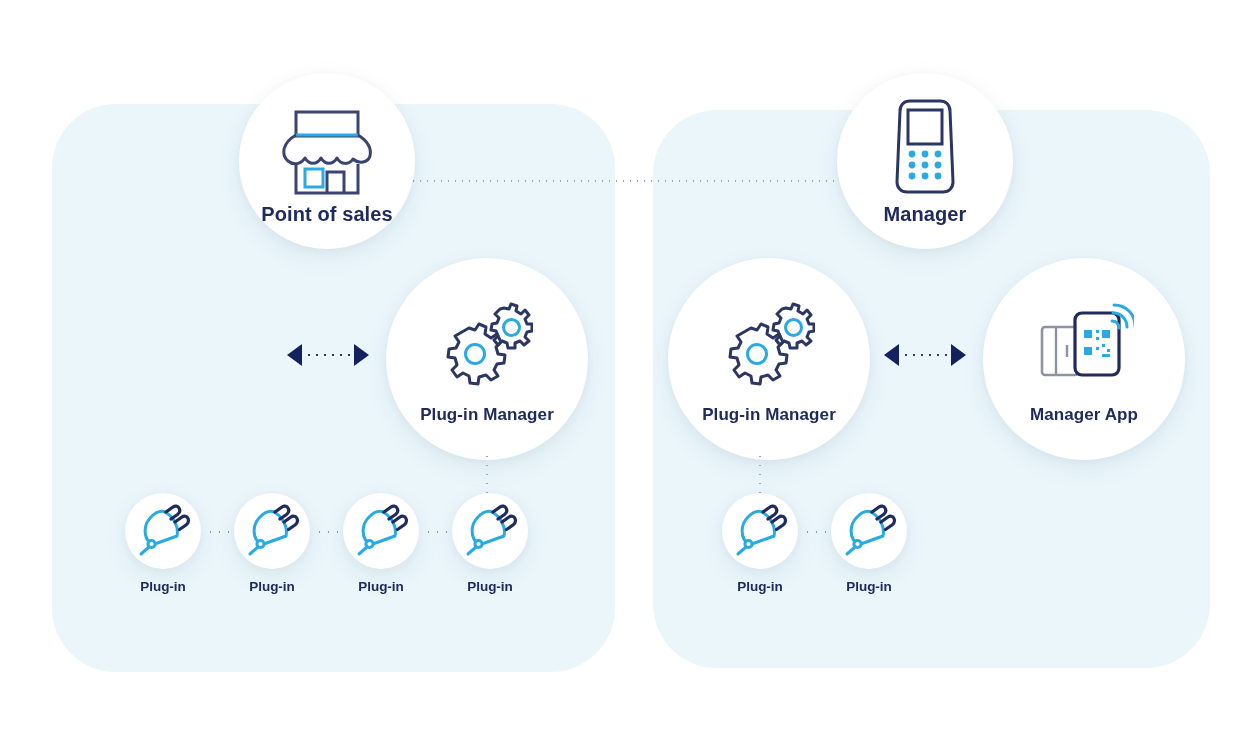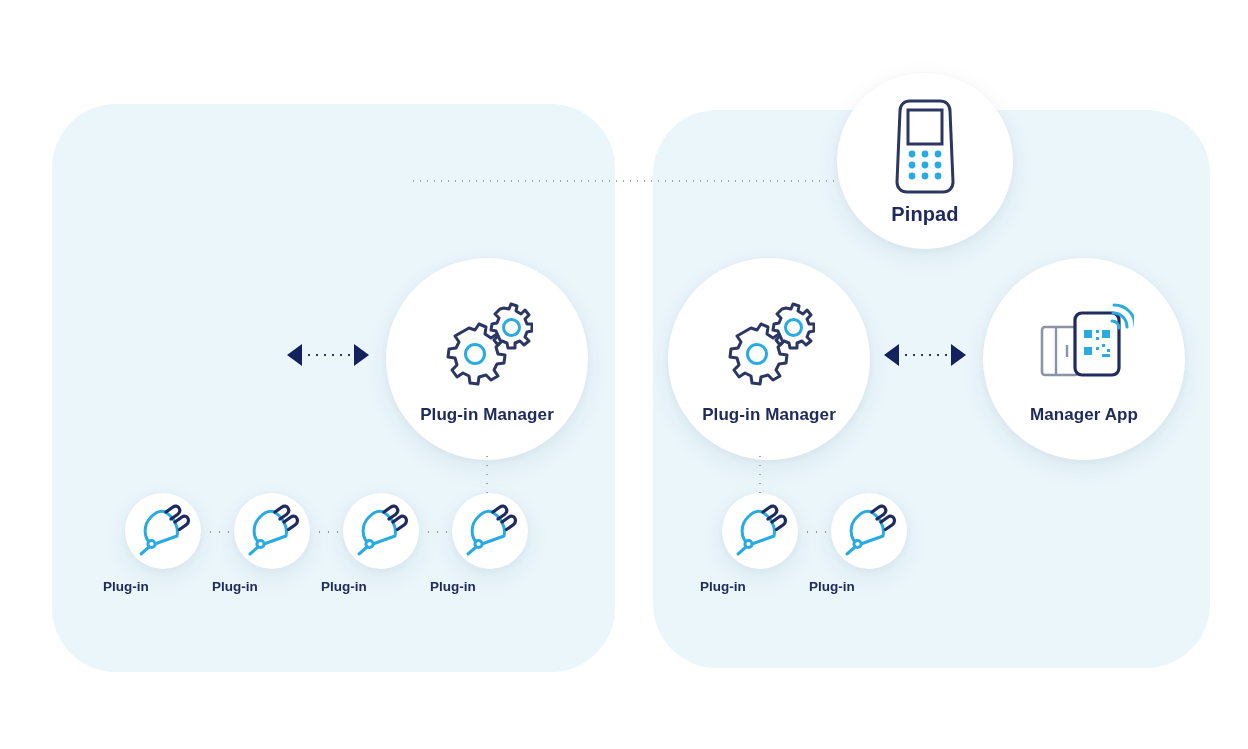--- a/index.html
+++ b/index.html
@@ -76,21 +76,21 @@
     height: 76px;
   }
   .node-plug .icon-wrap { height: 52px; }
 
   .plug-label {
     position: absolute;
     color: #202b5d;
     font-weight: bold;
     font-size: 13.5px;
     white-space: nowrap;
-    text-align: left;
+    text-align: center;
     width: 120px;
     margin-left: -60px;
   }
 
   
   .dotline-h {
     position: absolute;
     height: 2px;
     background-image: radial-gradient(circle, #9aa6b8 0.9px, rgba(0,0,0,0) 1.1px);
     background-size: 7px 2px;
@@ -137,41 +137,57 @@
 </head>
 <body>
 
 <div class="stage">
 
   <div class="panel panel-left"></div>
   <div class="panel panel-right"></div>
 
   <div class="dotline-h" style="left:410px; top:180px; width:460px;"></div>
 
+  <div class="node node-top" style="left:239px; top:73px;">
+    <div class="icon-wrap">
+      <svg width="106" height="100" viewBox="0 0 106 100" fill="none">
+        <rect x="22" y="15" width="62" height="24" stroke="#3b4470" stroke-width="3"></rect>
+        <line x1="22" y1="38" x2="84" y2="38" stroke="#29abe2" stroke-width="3"></line>
+        <path d="M22 38 C8 46 7 58 14 64 C20 69 27 67 31 61
+                 C35 68 43 68 47 61 C51 68 59 68 63 61
+                 C67 68 75 68 79 62 C85 67 94 66 96 59
+                 C98 50 92 43 84 38" stroke="#3b4470" stroke-width="3" stroke-linejoin="round" fill="none"></path>
+        <path d="M22 67 L22 96 L84 96 L84 67" stroke="#3b4470" stroke-width="3" fill="none"></path>
+        <path d="M53 96 L53 75 L70 75 L70 96" stroke="#3b4470" stroke-width="3" fill="none"></path>
+        <rect x="31" y="72" width="18" height="18" stroke="#29abe2" stroke-width="3" fill="none"></rect>
+      </svg>
+    </div>
+    <div class="node-label">Point of sales</div>
+  </div>
 
   <div class="node node-top" style="left:837px; top:73px;">
     <div class="icon-wrap">
       <svg width="80" height="102" viewBox="0 0 80 102" fill="none">
         <path d="M25 5 L55 5 C61 5 65 9 65 15 L68 86 C68 92 64 96 58 96
                  L22 96 C16 96 12 92 12 86 L15 15 C15 9 19 5 25 5 Z" stroke="#2b3663" stroke-width="3" fill="none"></path>
         <rect x="23" y="14" width="34" height="34" stroke="#2b3663" stroke-width="3" fill="none"></rect>
         <g fill="#29abe2">
           <circle cx="27" cy="58" r="3.4"></circle>
             <circle cx="40" cy="58" r="3.4"></circle>
             <circle cx="53" cy="58" r="3.4"></circle>
           <circle cx="27" cy="69" r="3.4"></circle>
             <circle cx="40" cy="69" r="3.4"></circle>
             <circle cx="53" cy="69" r="3.4"></circle>
           <circle cx="27" cy="80" r="3.4"></circle>
             <circle cx="40" cy="80" r="3.4"></circle>
             <circle cx="53" cy="80" r="3.4"></circle>
         </g>
       </svg>
     </div>
-    <div class="node-label">Pinpad</div>
+    <div class="node-label">Manager</div>
   </div>
 
 
   <div class="bidi-arrow" style="left:287px; top:344px; width:82px; height:22px;">
     <div class="tri tri-left"></div>
     <div class="bidi-mid"></div>
     <div class="tri tri-right"></div>
   </div>
 
   <div class="node node-main" style="left:386px; top:258px;">

